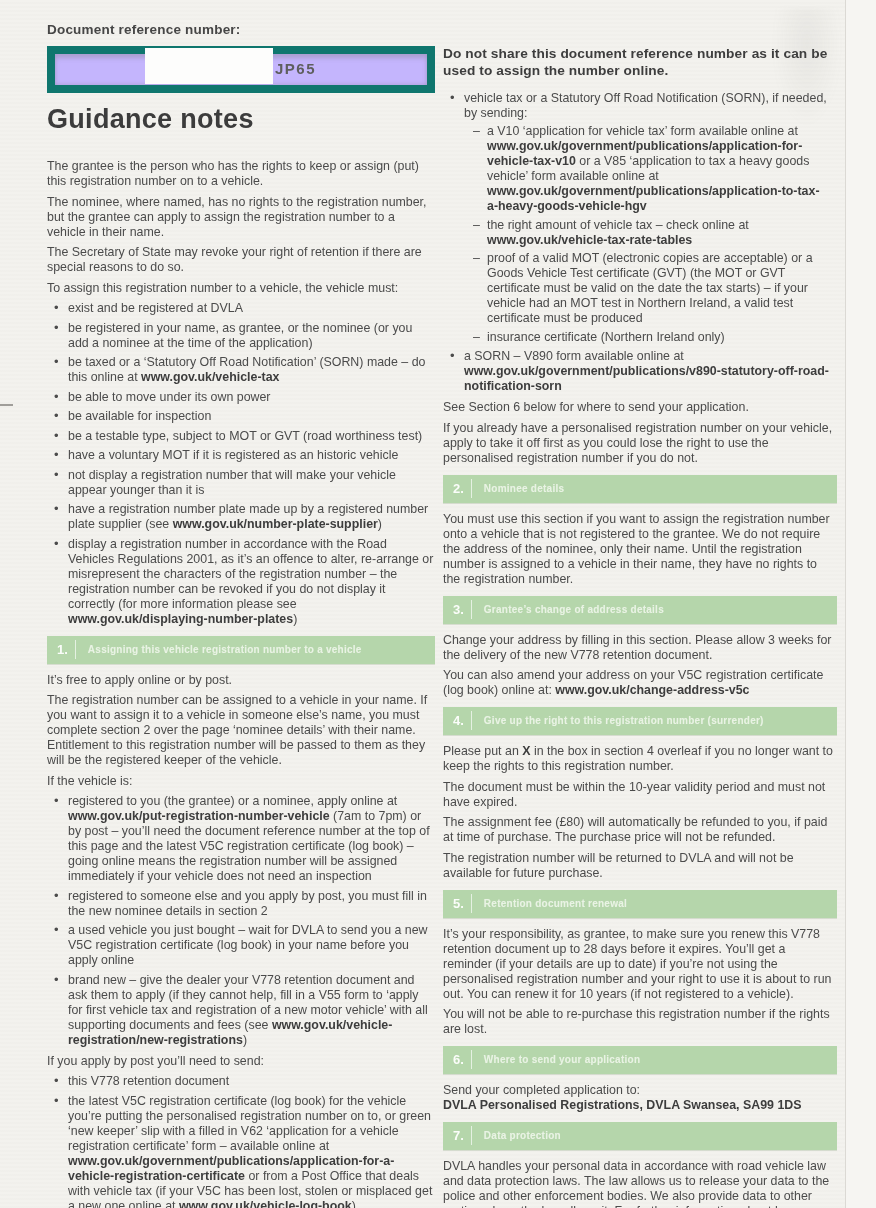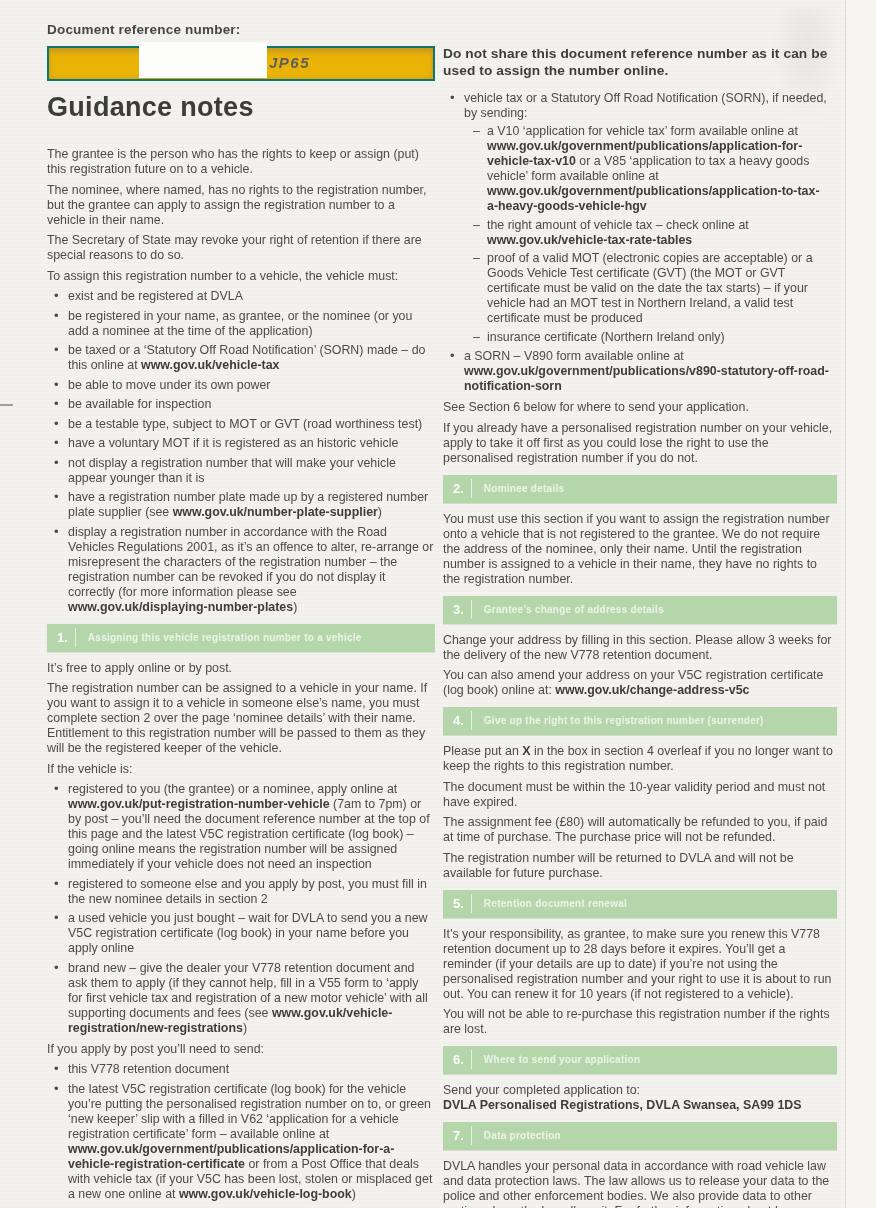--- a/index.html
+++ b/index.html
@@ -10,23 +10,23 @@
     font-family:"Liberation Sans", sans-serif;
     color:#4b4b4b;
     -webkit-font-smoothing:antialiased;
   }
   .page{position:absolute;inset:0;}
   .col{position:absolute;}
   .col-left{left:47px;top:22px;width:388px;}
   .col-right{left:443px;top:46px;width:394px;}
 
   .ref-label{font-weight:bold;font-size:13.5px;color:#464646;margin-bottom:9px;letter-spacing:.2px;}
-  .ref-box{position:relative;height:31px;border:2px solid #0f766e;background:#eab308;
+  .ref-box{position:relative;height:31px;border:8px solid #0f766e;background:#c4b5fd;
     box-shadow:inset 0 4px 5px rgba(100,96,90,.28), inset 0 -2px 3px rgba(100,96,90,.12);
-    margin-bottom:11px;font-style:italic;}
+    margin-bottom:11px;}
   .ref-redaction{position:absolute;left:90px;top:-6px;width:128px;height:36px;background:#fdfdfc;}
   .ref-value{position:absolute;left:220px;top:6px;font-size:15px;font-weight:bold;color:#5e5e5e;letter-spacing:1.5px;}
 
   .title{font-size:27px;font-weight:bold;color:#3c3c3c;margin:2px 0 24px;letter-spacing:.3px;}
 
   .para{font-size:12.4px;line-height:15px;margin:0 0 5.5px;}
   .para.lead{font-size:13.7px;line-height:16.5px;font-weight:bold;color:#3d3d3d;margin-bottom:12px;letter-spacing:.1px;}
   .b{font-weight:bold;color:#3d3d3d;}
 
   .bullets{list-style:none;margin:1px 0 6px;padding:0;}
@@ -57,21 +57,21 @@
 <div class="page">
 
   <div class="col col-left">
     <div class="ref-label">Document reference number:</div>
     <div class="ref-box">
       <div class="ref-redaction"></div>
       <span class="ref-value">JP65</span>
     </div>
     <h1 class="title">Guidance notes</h1>
     <div class="blocks">
-        <p class="para"><span>The grantee is the person who has the rights to keep or assign (put) this registration future on to a vehicle.</span></p>
+        <p class="para"><span>The grantee is the person who has the rights to keep or assign (put) this registration number on to a vehicle.</span></p>
         <p class="para"><span>The nominee, where named, has no rights to the registration number, but the grantee can apply to assign the registration number to a vehicle in their name.</span></p>
         <p class="para"><span>The Secretary of State may revoke your right of retention if there are special reasons to do so.</span></p>
         <p class="para"><span>To assign this registration number to a vehicle, the vehicle must:</span></p>
         <ul class="bullets">
           <li><span>exist and be registered at DVLA</span></li>
           <li><span>be registered in your name, as grantee, or the nominee (or you add a nominee at the time of the application)</span></li>
           <li><span>be taxed or a ‘Statutory Off Road Notification’ (SORN) made – do this online at </span><span class="b">www.gov.uk/vehicle-tax</span></li>
           <li><span>be able to move under its own power</span></li>
           <li><span>be available for inspection</span></li>
           <li><span>be a testable type, subject to MOT or GVT (road worthiness test)</span></li>

